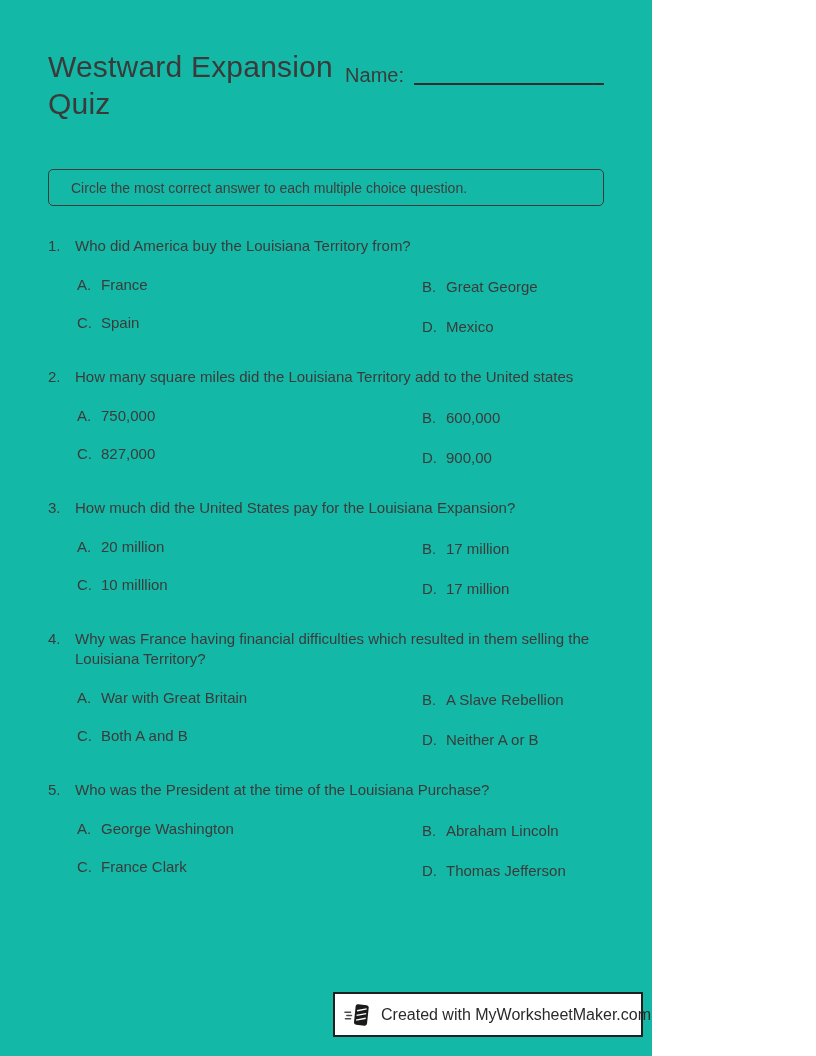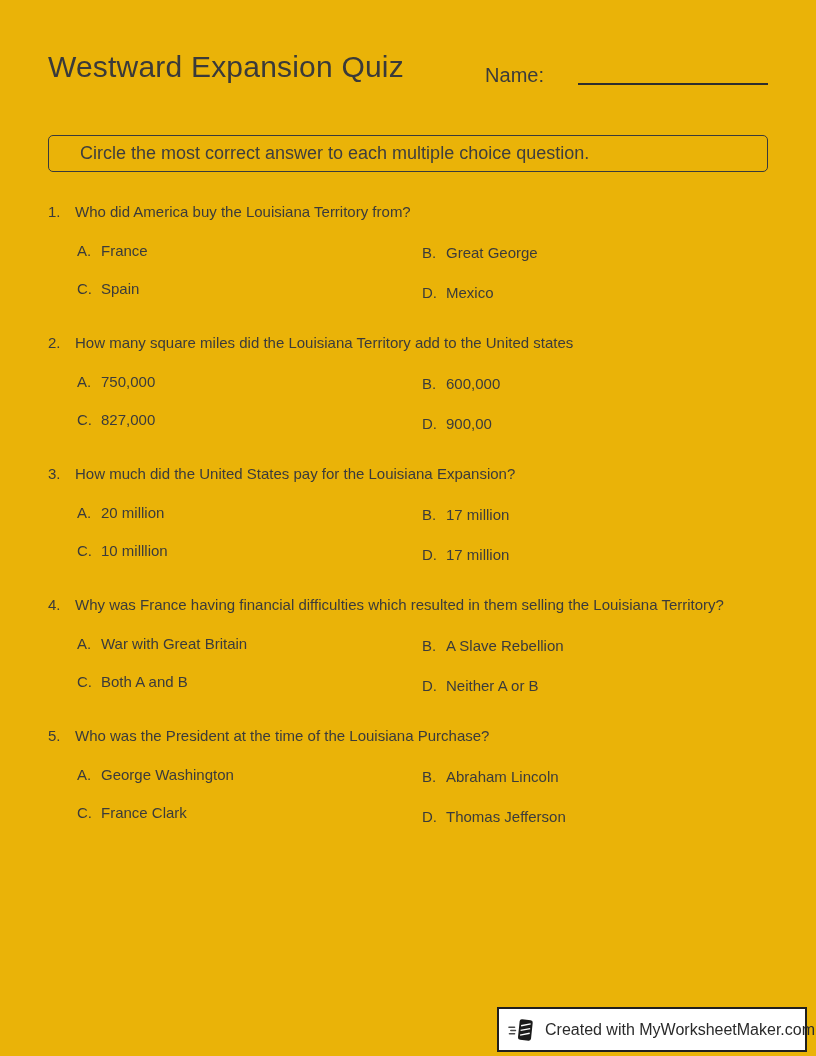--- a/index.html
+++ b/index.html
@@ -5,21 +5,21 @@
   * { margin: 0; padding: 0; box-sizing: border-box; }
   html, body { background: #ffffff; }
   body {
     width: 816px;
     height: 1056px;
     position: relative;
     overflow: hidden;
     font-family: "Liberation Sans", "DejaVu Sans", sans-serif;
     color: #3b3b3b;
   }
-  .page { width: 816px; height: 1056px; position: relative; background: #eab308; }
+  .page { width: 652px; height: 1056px; position: relative; background: #14b8a6; }
 
   
   .header {
     display: flex;
     justify-content: space-between;
     align-items: flex-start;
     padding: 48px 48px 0 48px;
   }
   .page-title {
     font-size: 30px;
@@ -27,41 +27,40 @@
     color: #3a3a3a;
     line-height: 37px;
     letter-spacing: 0.2px;
   }
   .fill-block { padding-top: 2px; }
   .fill-row {
     display: flex;
     justify-content: space-between;
     align-items: flex-end;
     height: 38px;
-    gap: 24px;
   }
   .fill-label { font-size: 20px; color: #3b3b3b; line-height: 25px; }
   .fill-line {
     width: 190px;
     border-bottom: 2px solid #2e2e2e;
     margin-left: 10px;
     margin-bottom: 3px;
     height: 1px;
   }
 
   
   .instruction-box {
     margin: 47px 48px 0 48px;
     height: 37px;
     border: 1.5px solid #3a3a3a;
     border-radius: 5px;
     display: flex;
     align-items: center;
-    padding-left: 31px;
-    font-size: 18px;
+    padding-left: 22px;
+    font-size: 14px;
     color: #3e3e3e;
   }
 
   
   .questions { margin-top: 30px; padding: 0 48px; }
   .question { margin-bottom: 34px; }
   .q-row { display: flex; font-size: 15px; line-height: 20px; color: #3b3b3b; }
   .q-num { width: 27px; flex: 0 0 27px; }
   .q-text { flex: 1; }
   .options {
@@ -73,21 +72,21 @@
   }
   .option { display: flex; font-size: 15px; line-height: 20px; color: #3b3b3b; }
   .option:nth-child(even) { position: relative; top: 2px; }
   .option:nth-child(4) { top: 4px; }
   .opt-label { width: 24px; flex: 0 0 24px; }
 
   
   .footer-badge {
     position: absolute;
     right: 9px;
-    bottom: 4px;
+    bottom: 19px;
     width: 310px;
     height: 45px;
     border: 2px solid #1f1f1f;
     background: #ffffff;
     display: flex;
     align-items: center;
     padding: 0 12px 0 9px;
   }
   .footer-icon { width: 30px; height: 30px; flex: 0 0 30px; margin-right: 7px; }
   .footer-text { font-size: 16px; color: #2a2a2a; white-space: nowrap; }

